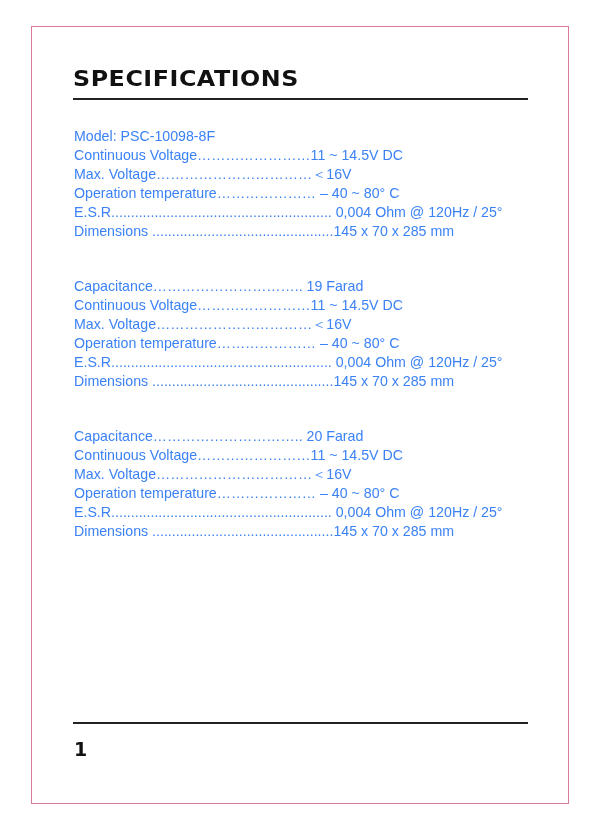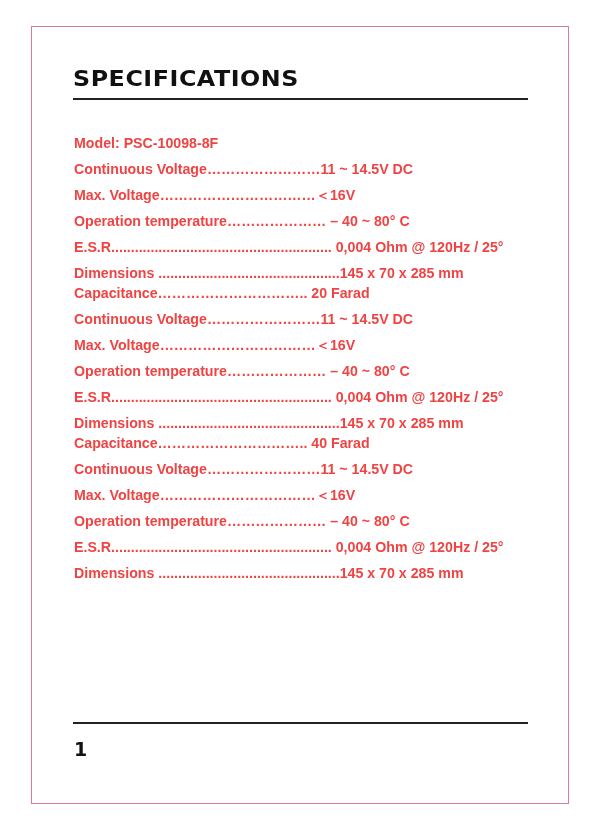--- a/index.html
+++ b/index.html
@@ -3,51 +3,51 @@
 <meta charset="utf-8">
 <style>
   html, body { margin:0; padding:0; background:#ffffff; }
   body { width:600px; height:833px; position:relative; overflow:hidden; font-family:"Liberation Sans", sans-serif; }
   .page-border { position:absolute; left:31px; top:26px; width:538px; height:778px; border:1px solid #d9799e; box-sizing:border-box; }
   .title { position:absolute; left:73px; top:66px; font-family:"DejaVu Sans", sans-serif; font-weight:900; font-size:22px; letter-spacing:0.5px; color:#111; transform:scaleX(1.08); transform-origin:left; }
   .rule { position:absolute; left:73px; width:455px; height:2px; background:#222; }
   .rule.top { top:98px; }
   .rule.bottom { top:722px; }
   .section { position:absolute; left:74px; }
-  .row { height:19px; line-height:19px; font-size:14.2px; font-weight:bold; color:#ef4444; white-space:nowrap;margin-top:7px; }
+  .row { height:19px; line-height:19px; font-size:14.2px; font-weight:normal; color:#3b82f6; white-space:nowrap; }
   .page-num { position:absolute; left:74px; top:738px; font-family:"DejaVu Sans", sans-serif; font-weight:900; font-size:19px; color:#111; }
 </style>
 </head>
 <body>
 
 <div class="page-border"></div>
 
 <div class="title">SPECIFICATIONS</div>
 <div class="rule top"></div>
 
 <div class="section" style="top:127px">
   <div class="row">Model: PSC-10098-8F</div>
   <div class="row">Continuous Voltage……………………11 ~ 14.5V DC</div>
   <div class="row">Max. Voltage……………………………＜16V</div>
   <div class="row">Operation temperature………………… – 40 ~ 80° C</div>
   <div class="row">E.S.R........................................................ 0,004 Ohm @ 120Hz / 25°</div>
   <div class="row">Dimensions ..............................................145 x 70 x 285 mm</div>
 </div>
 
 <div class="section" style="top:277px">
-  <div class="row">Capacitance………………………….. 20 Farad</div>
+  <div class="row">Capacitance………………………….. 19 Farad</div>
   <div class="row">Continuous Voltage……………………11 ~ 14.5V DC</div>
   <div class="row">Max. Voltage……………………………＜16V</div>
   <div class="row">Operation temperature………………… – 40 ~ 80° C</div>
   <div class="row">E.S.R........................................................ 0,004 Ohm @ 120Hz / 25°</div>
   <div class="row">Dimensions ..............................................145 x 70 x 285 mm</div>
 </div>
 
 <div class="section" style="top:427px">
-  <div class="row">Capacitance………………………….. 40 Farad</div>
+  <div class="row">Capacitance………………………….. 20 Farad</div>
   <div class="row">Continuous Voltage……………………11 ~ 14.5V DC</div>
   <div class="row">Max. Voltage……………………………＜16V</div>
   <div class="row">Operation temperature………………… – 40 ~ 80° C</div>
   <div class="row">E.S.R........................................................ 0,004 Ohm @ 120Hz / 25°</div>
   <div class="row">Dimensions ..............................................145 x 70 x 285 mm</div>
 </div>
 
 <div class="rule bottom"></div>
 <div class="page-num">1</div>
 

